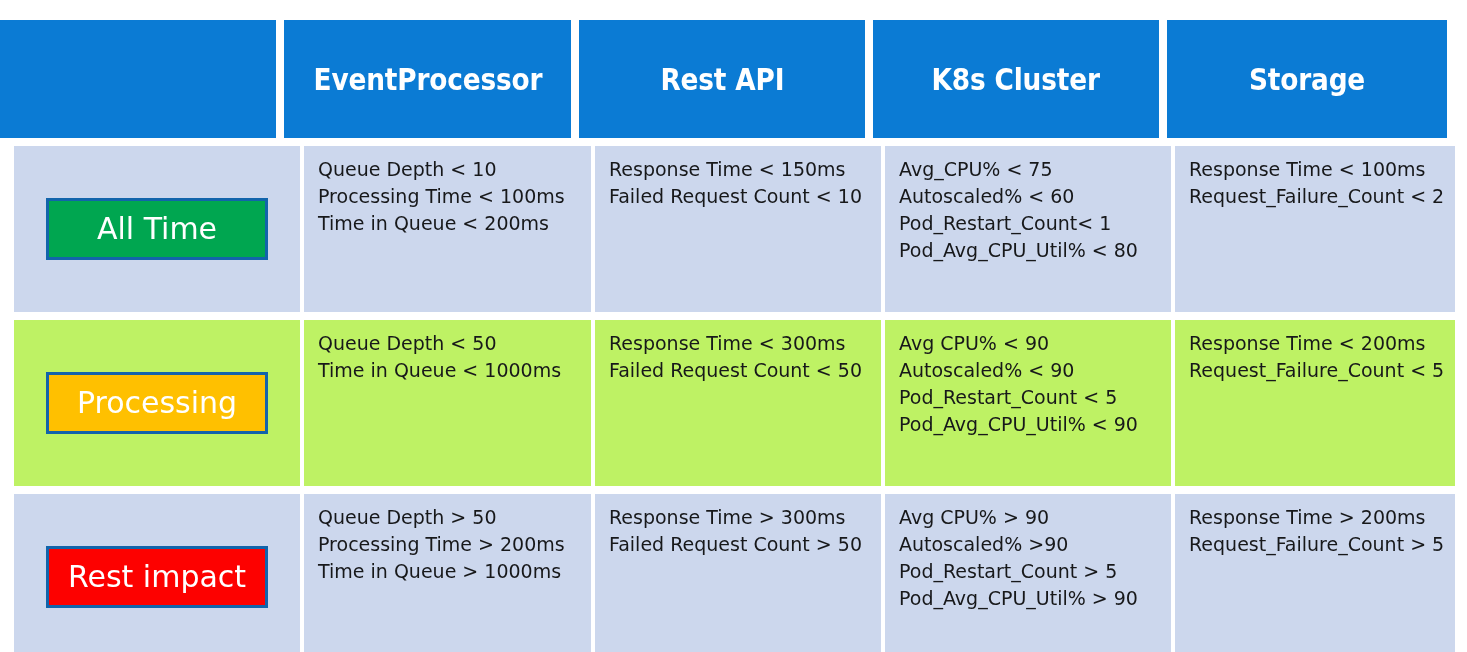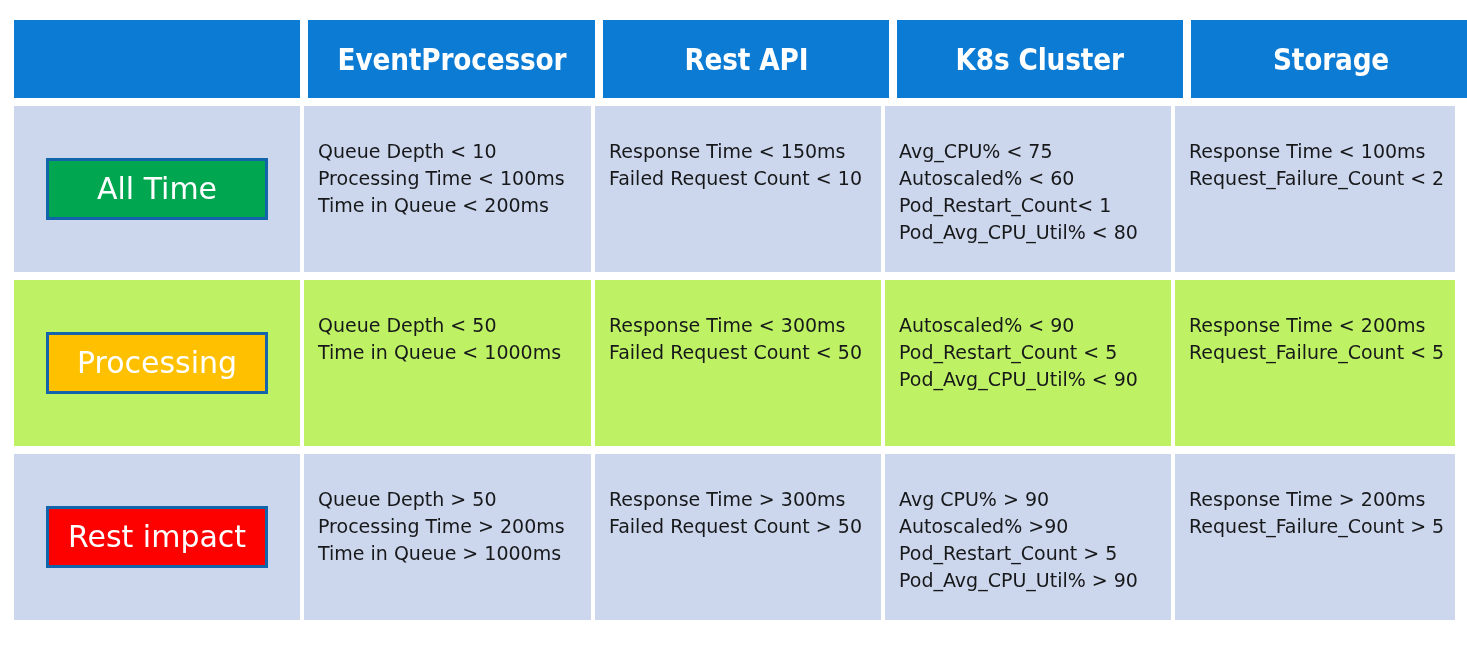--- a/index.html
+++ b/index.html
@@ -20,23 +20,24 @@
     top: 20px;
     width: 1433px;
     height: 612px;
     display: flex;
     flex-direction: column;
   }
 
   
   .header-row {
     display: flex;
-    height: 78px;
+    height: 118px;
     flex: none;
     gap: 8px;
+    justify-content: flex-end;
   }
   .header-cell {
     background: #0b7bd4;
     display: flex;
     align-items: center;
     justify-content: center;
     box-sizing: border-box;
   }
   .header-cell.corner {
     background: #0b7bd4;
@@ -66,21 +67,21 @@
     gap: 4px;
     margin-top: 8px;
   }
   .body-row.alt .cell { background: #bef264; }
   .cell {
     background: #ccd7ed;
     box-sizing: border-box;
     position: relative;
   }
   .cell.metrics {
-    padding: 32px 0 0 14px;
+    padding: 10px 0 0 14px;
   }
 
   .metric-list {
     margin: 0;
     padding: 0;
     list-style: none;
   }
   .metric-list li {
     font-size: 19px;
     line-height: 27px;
@@ -180,20 +181,21 @@
       </ul>
     </div>
     <div class="cell metrics c-rest">
       <ul class="metric-list">
         <li>Response Time &lt; 300ms</li>
         <li>Failed Request Count &lt; 50</li>
       </ul>
     </div>
     <div class="cell metrics c-k8s">
       <ul class="metric-list">
+        <li>Avg CPU% &lt; 90</li>
         <li>Autoscaled% &lt; 90</li>
         <li>Pod_Restart_Count &lt; 5</li>
         <li>Pod_Avg_CPU_Util% &lt; 90</li>
       </ul>
     </div>
     <div class="cell metrics c-stor">
       <ul class="metric-list">
         <li>Response Time &lt; 200ms</li>
         <li>Request_Failure_Count &lt; 5</li>
       </ul>

